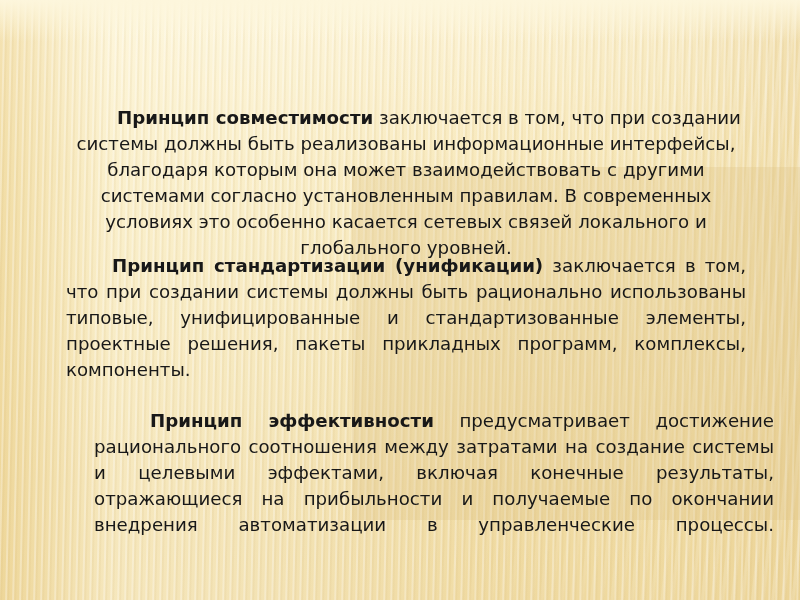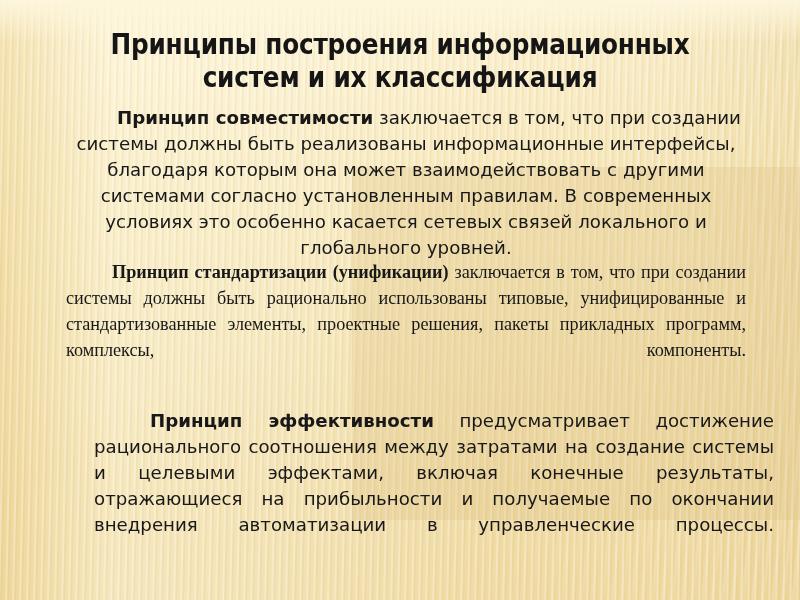--- a/index.html
+++ b/index.html
@@ -127,24 +127,23 @@
     line-height: 26px;
   }
 
   .para-1 {
     top: 105px;
     text-align: center;
     text-indent: 46px;
   }
 
   .para-2 {
-    top: 259px;
+    top: 253px;
     text-align: justify;
     text-indent: 46px;
-    font-family: Liberation Serif, serif;
   }
 
   .para-3 {
     top: 408px;
     text-align: justify;
     text-indent: 56px;
     margin-left: 28px;
   }
 
   
@@ -164,21 +163,20 @@
 
 <div id="slide">
 
   <div class="bg-base"></div>
   <div class="bg-horiz"></div>
   <div class="bg-stripes"></div>
   <div class="bg-stripes-2"></div>
   <div class="bg-topfade"></div>
   <div class="bg-panel"></div>
 
-  <div class="title">Принципы построения информационных систем и их классификация</div>
 
   <div class="body-block para-1">
     <b class="strong">Принцип совместимости</b><span> заключается в том, что при создании системы должны быть реализованы информационные интерфейсы, благодаря которым она может взаимодействовать с другими системами согласно установленным правилам. В современных условиях это особенно касается сетевых связей локального и глобального уровней.</span>
   </div>
 
   <div class="body-block para-2">
     <b class="strong">Принцип стандартизации (унификации)</b><span> заключается в том, что при создании системы должны быть рационально использованы типовые, унифицированные и стандартизованные элементы, проектные решения, пакеты прикладных программ, комплексы, компоненты.</span>
   </div>
 
   <div class="body-block para-3">

